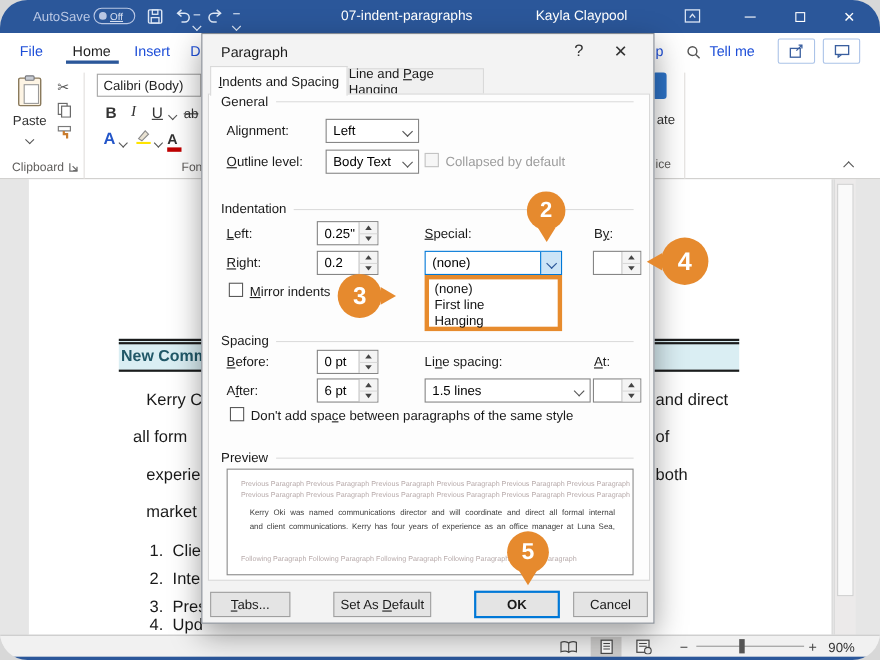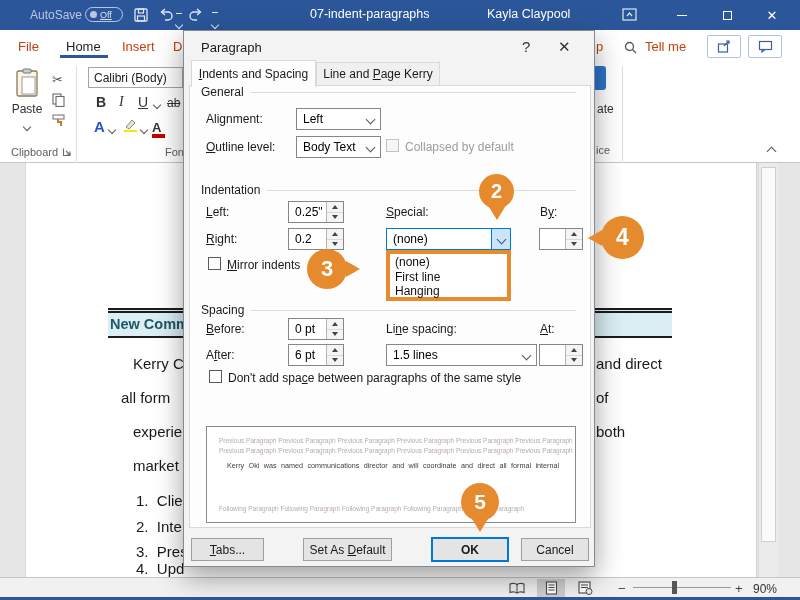--- a/index.html
+++ b/index.html
@@ -1,33 +1,33 @@
 <!DOCTYPE html>
 <html><head>
 <meta charset="utf-8">
 <style>
   * { margin:0; padding:0; box-sizing:border-box; }
   html,body { background:#d8d8d8; }
   #screen {
     position:relative; width:800px; height:600px; overflow:hidden;
-    font-family:"Liberation Sans", sans-serif; background:#e8e8e8;
+    font-family:"Liberation Sans", sans-serif; background:#e8e8e8;border-radius:25px;
   }
   .abs { position:absolute; }
   .nw { white-space:nowrap; }
   
   #titlebar { left:0; top:0; width:800px; height:30px; background:#2b579a; color:#fff; }
   .tb-dim { color:#b9c7e4; font-size:12px; }
   .tb-txt { color:#fff; font-size:12.5px; }
   .pill { width:38px; height:15px; border:1px solid #b9c7e4; border-radius:8px; display:flex; align-items:center; gap:3px; padding:0 4px; }
   .pill .knob { width:7px; height:7px; border-radius:50%; background:#b9c7e4; }
   .pill .st { font-size:9px; color:#d7e0f2;text-decoration:underline; }
   .winbtn { width:34px; height:30px; display:flex; align-items:center; justify-content:center; color:#fff; }
   
   #ribbon { left:0; top:30px; width:800px; height:133px; background:#fff; border-bottom:1px solid #c8c6c4; }
-  .rtab { font-size:13px; color:#c2410c; }
+  .rtab { font-size:13px; color:#1d4ed8; }
   .rtab.active { color:#1f1f1f; }
   .homebar { height:3px; background:#2b579a; }
   .icon-btn-border { border:1px solid #abc3e8; border-radius:2px; background:#fff; display:flex; align-items:center; justify-content:center; }
   .glabel { font-size:11px; color:#605e5c; }
   .vsep { width:1px; background:#e1dfdd; }
   .chev { width:7px; height:7px; border-left:1.5px solid #555; border-bottom:1.5px solid #555; display:inline-block; }
   .chev.down { transform:rotate(-45deg); }
   .chev.up { transform:rotate(135deg); }
   .rchev { width:6px; height:6px; border-left:1.4px solid #555; border-bottom:1.4px solid #555; transform:rotate(-45deg); display:inline-block; }
   
@@ -255,21 +255,21 @@
 
   <div id="dialog" class="abs">
     <span class="abs dtitle" style="left:17px;top:9px">Paragraph</span>
     <span class="abs dlg-x" style="left:338px;top:7px">?</span>
     <span class="abs dlg-x" style="left:374px;top:7px">✕</span>
 
     <div class="tab active" style="left:7px;top:29px;width:125px">
         <span><span></span><span class="mn">I</span><span>ndents and Spacing</span></span>
       </div>
     <div class="tab" style="left:132px;top:31px;width:124px">
-        <span><span>Line and </span><span class="mn">P</span><span>age Kerry</span></span>
+        <span><span>Line and </span><span class="mn">P</span><span>age Hanging</span></span>
       </div>
 
     <div id="tabpage"></div>
 
     <div class="grp" style="left:17px;top:54px;width:375px">
         <span class="gl">General</span>
         <span class="rule"></span>
       </div>
     <span class="abs lbl" style="left:22px;top:81px"><span>Ali</span><span class="mn">g</span><span>nment:</span></span>
     <div class="combo" style="left:112px;top:77px;width:85px">
@@ -387,24 +387,29 @@
             <span class="tri-up"></span>
           </i>
           <i>
             <span class="tri-dn"></span>
           </i>
         </span>
       </div>
     <span class="cb" style="left:25px;top:339px"></span>
     <span class="abs lbl" style="left:44px;top:340px"><span>Don't add spa</span><span class="mn">c</span><span>e between paragraphs of the same style</span></span>
 
+    <div class="grp" style="left:17px;top:378px;width:375px">
+        <span class="gl">Preview</span>
+        <span class="rule"></span>
+      </div>
     <div id="previewbox">
       <span class="ghost" style="left:12px;top:10px">Previous Paragraph Previous Paragraph Previous Paragraph Previous Paragraph Previous Paragraph Previous Paragraph</span>
       <span class="ghost" style="left:12px;top:20px">Previous Paragraph Previous Paragraph Previous Paragraph Previous Paragraph Previous Paragraph Previous Paragraph</span>
       <div class="sample" style="top:34px">Kerry Oki was named communications director and will coordinate and direct all formal internal</div>
+      <div class="sample" style="top:47px">and client communications. Kerry has four years of experience as an office manager at Luna Sea,</div>
       <span class="ghost" style="left:12px;top:78px">Following Paragraph Following Paragraph Following Paragraph Following Paragraph Following Paragraph</span>
     </div>
 
     <div class="btn" style="left:7px;top:507px;width:73px">
         <span><span></span><span class="mn">T</span><span>abs...</span></span>
       </div>
     <div class="btn" style="left:119px;top:507px;width:89px">
         <span><span>Set As </span><span class="mn">D</span><span>efault</span></span>
       </div>
     <div class="btn default" style="left:247px;top:506px;width:78px;height:25px">OK</div>

